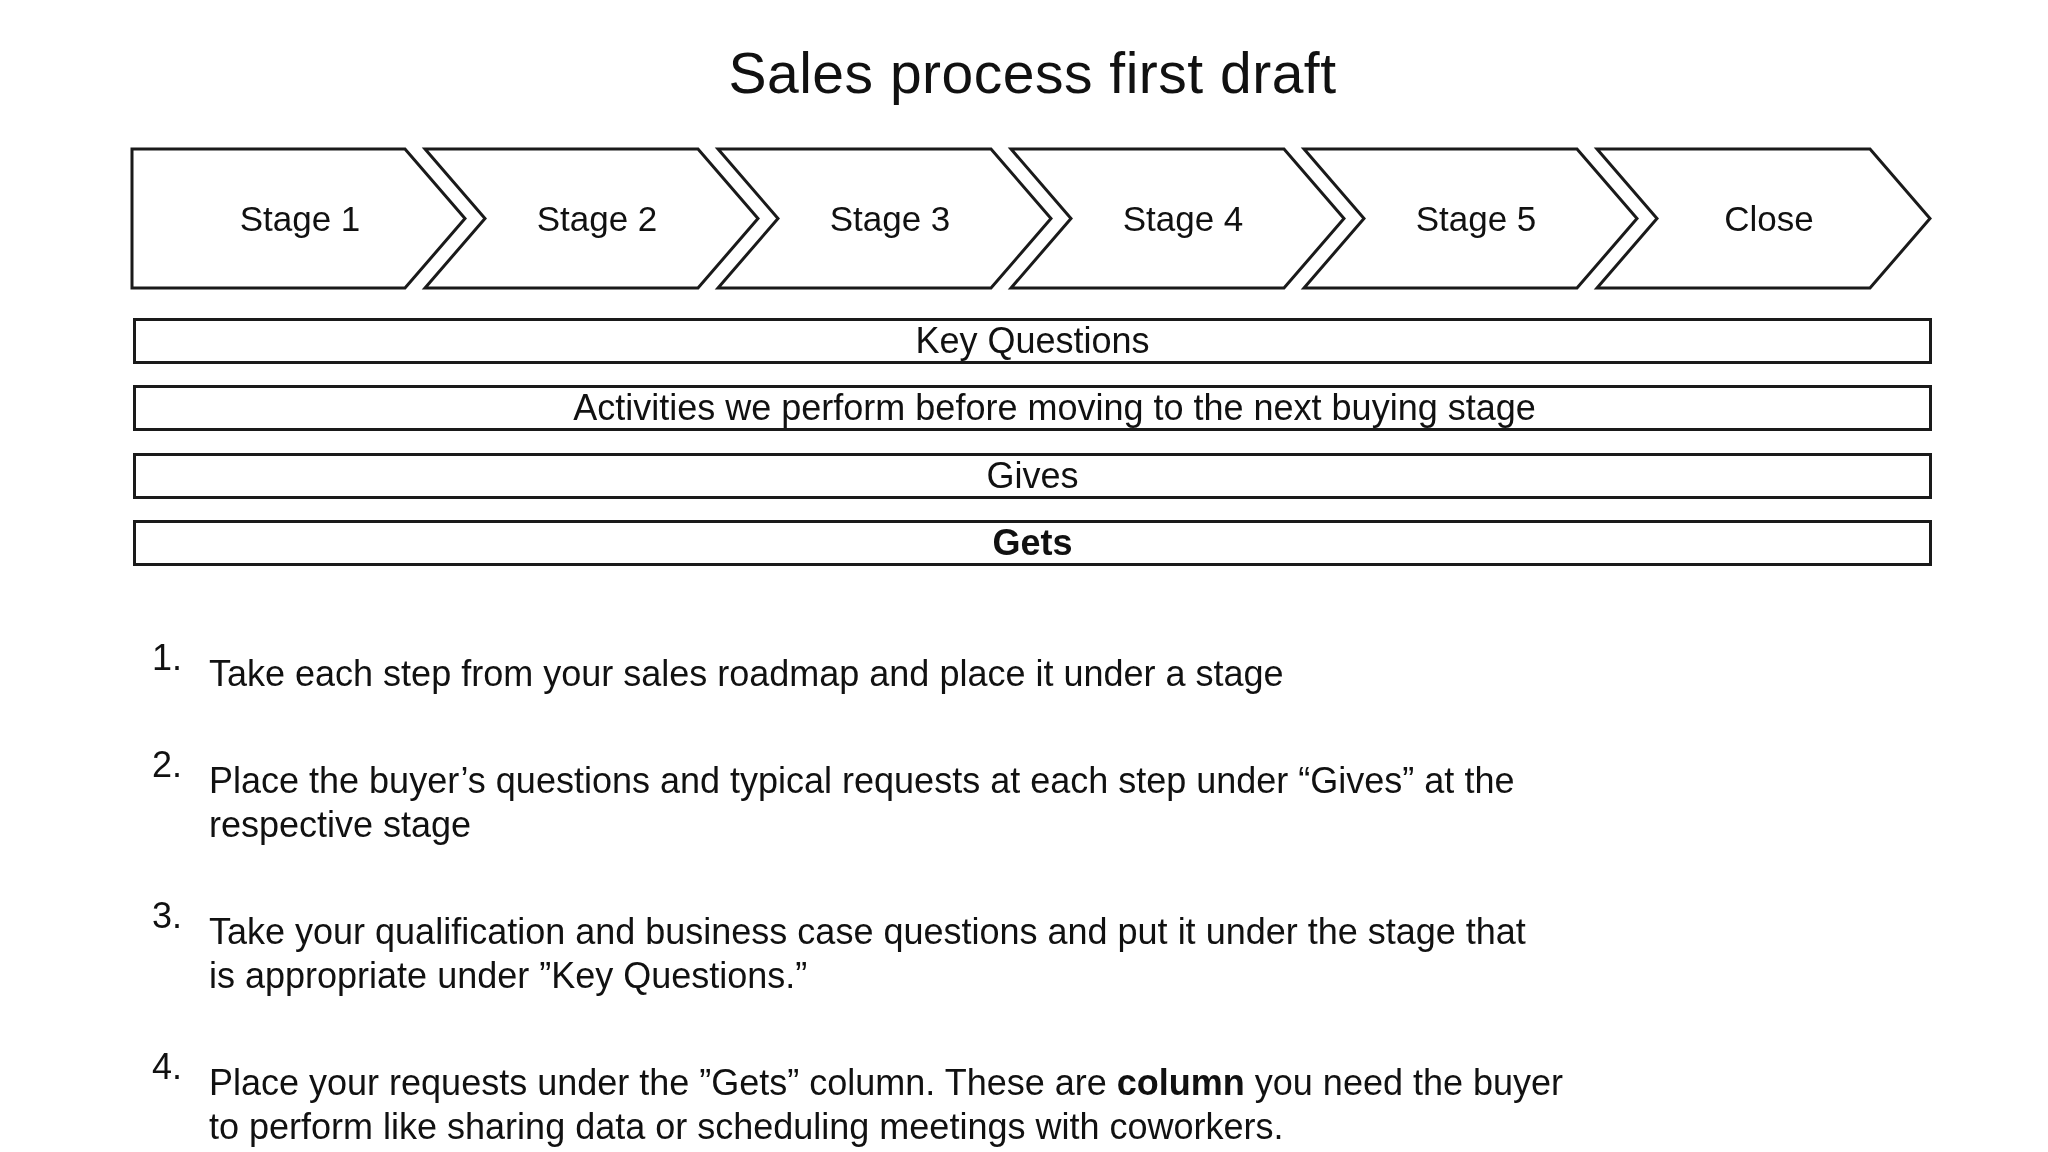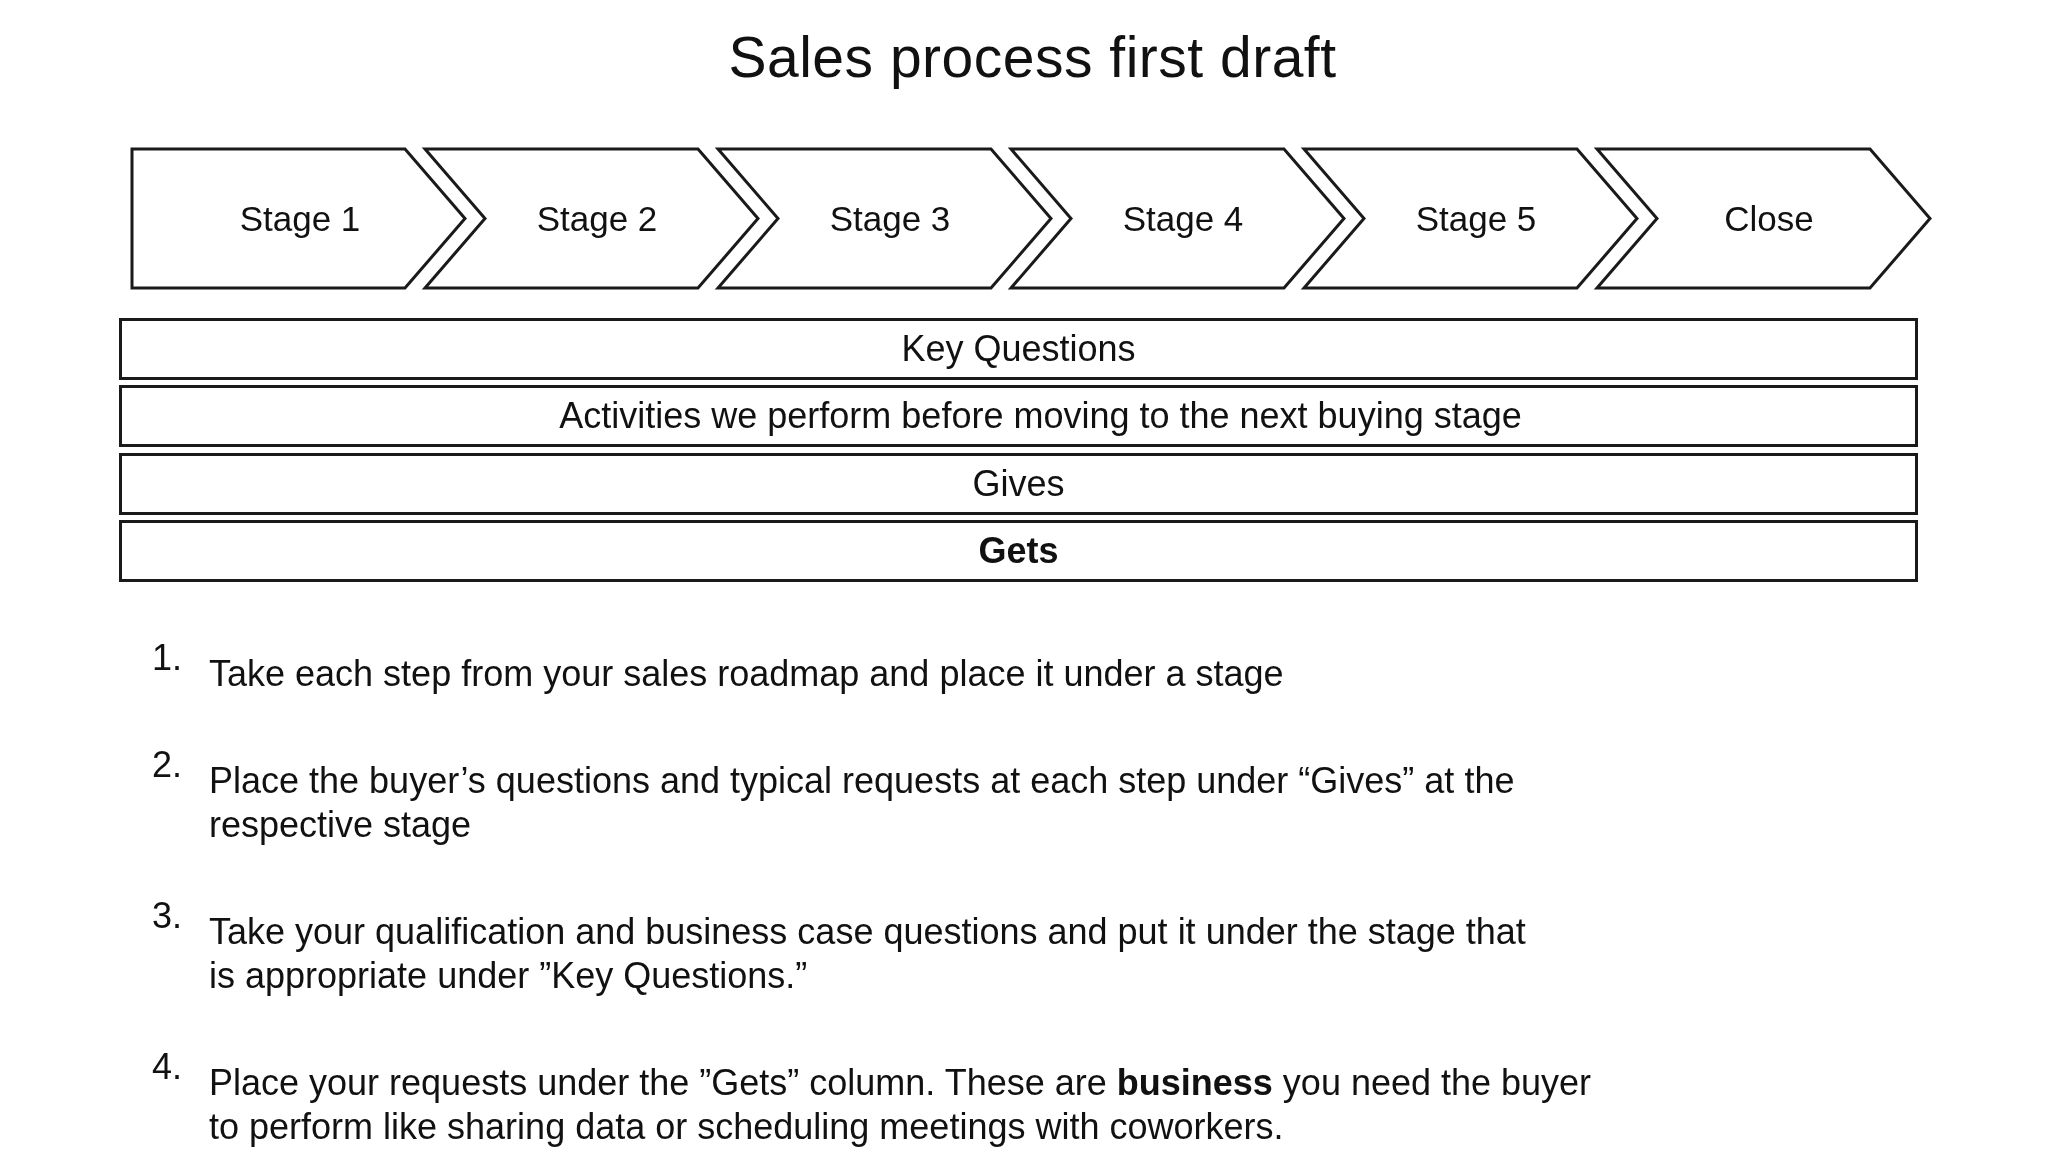--- a/index.html
+++ b/index.html
@@ -13,21 +13,21 @@
     position: relative;
     overflow: hidden;
     font-family: "Liberation Sans", sans-serif;
     color: #111111;
   }
 
   .slide-title {
     position: absolute;
     left: 133px;
     width: 1799px;
-    top: 16px;
+    top: 32px;
     text-align: center;
     font-size: 57px;
     font-weight: 500;
     letter-spacing: 0.5px;
     color: #111111;
     margin-top: 8px;
   }
 
   .chevron-svg {
     position: absolute;
@@ -44,23 +44,23 @@
   }
   .chevron-svg text {
     font-family: "Liberation Sans", sans-serif;
     font-size: 35px;
     fill: #111111;
     text-anchor: middle;
   }
 
   .lane-bar {
     position: absolute;
-    left: 119px;
+    left: 133px;
     width: 1799px;
-    height: 62px;
+    height: 46px;
     box-sizing: border-box;
     border: 3px solid #1a1a1a;
     background: #ffffff;
     display: flex;
     align-items: center;
     justify-content: center;
     font-size: 36px;
     color: #111111;
     white-space: nowrap;
   }
@@ -144,17 +144,17 @@
   </div>
 
   <div class="instruction-item">
     <div class="instruction-number">3.</div>
     <div class="instruction-text">Take your qualification and business case questions and put it under the stage that
 is appropriate under ”Key Questions.”</div>
   </div>
 
   <div class="instruction-item">
     <div class="instruction-number">4.</div>
-    <div class="instruction-text"><span>Place your requests under the ”Gets” column. These are </span><b>business</b><span> you need the buyer
+    <div class="instruction-text"><span>Place your requests under the ”Gets” column. These are </span><b>column</b><span> you need the buyer
 to perform like sharing data or scheduling meetings with coworkers.</span></div>
   </div>
 
 </div>
 
 </body></html>

